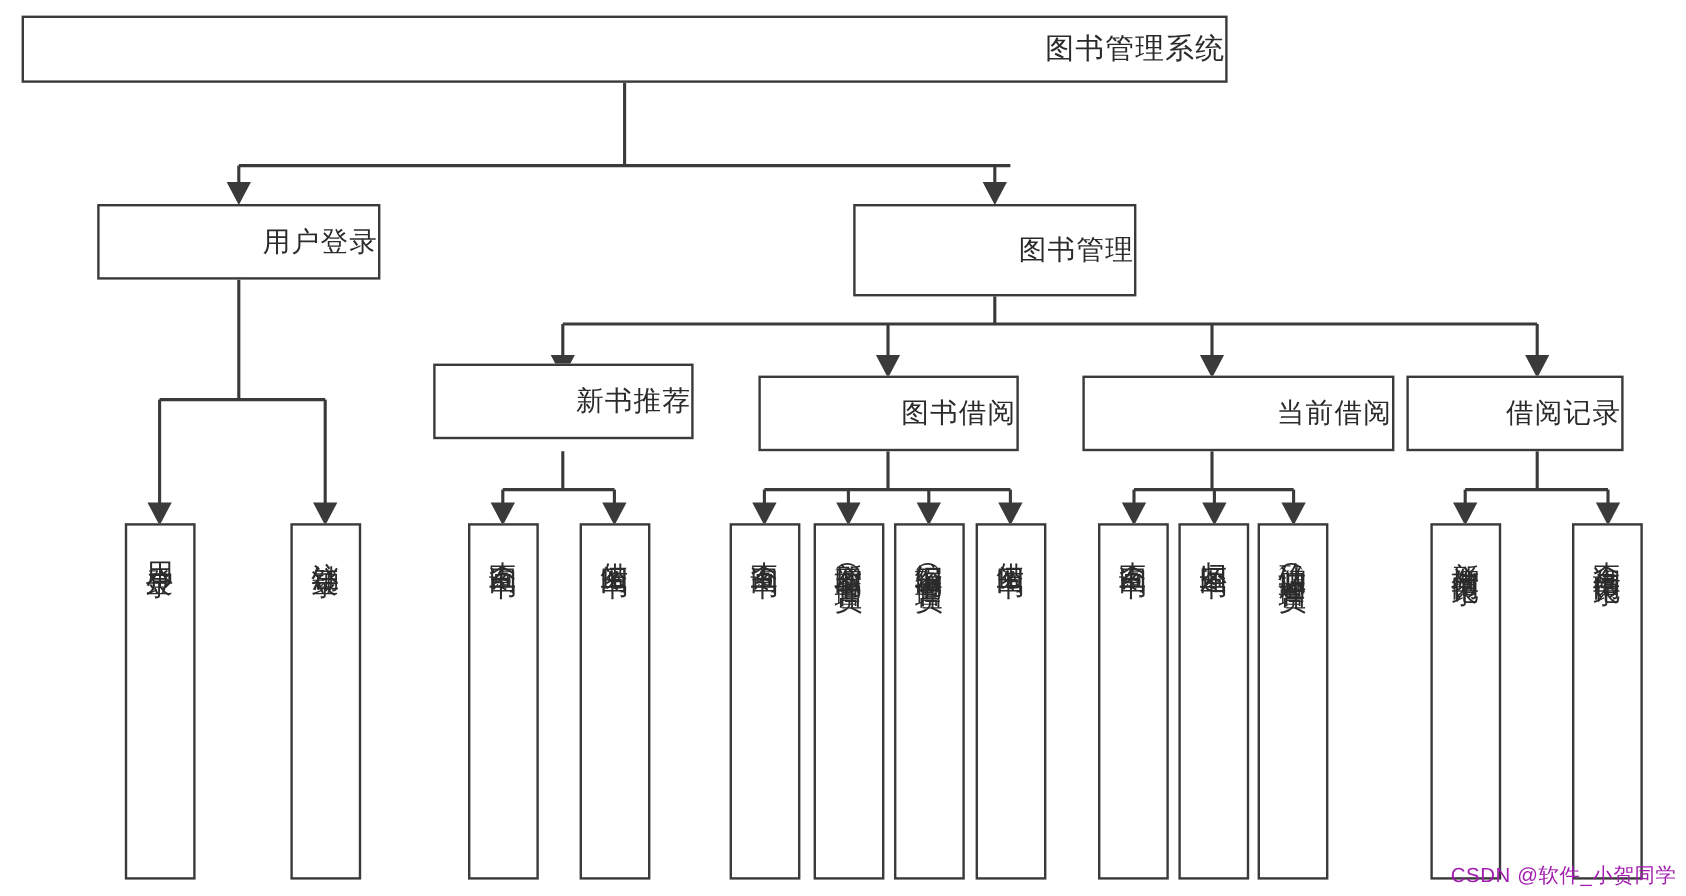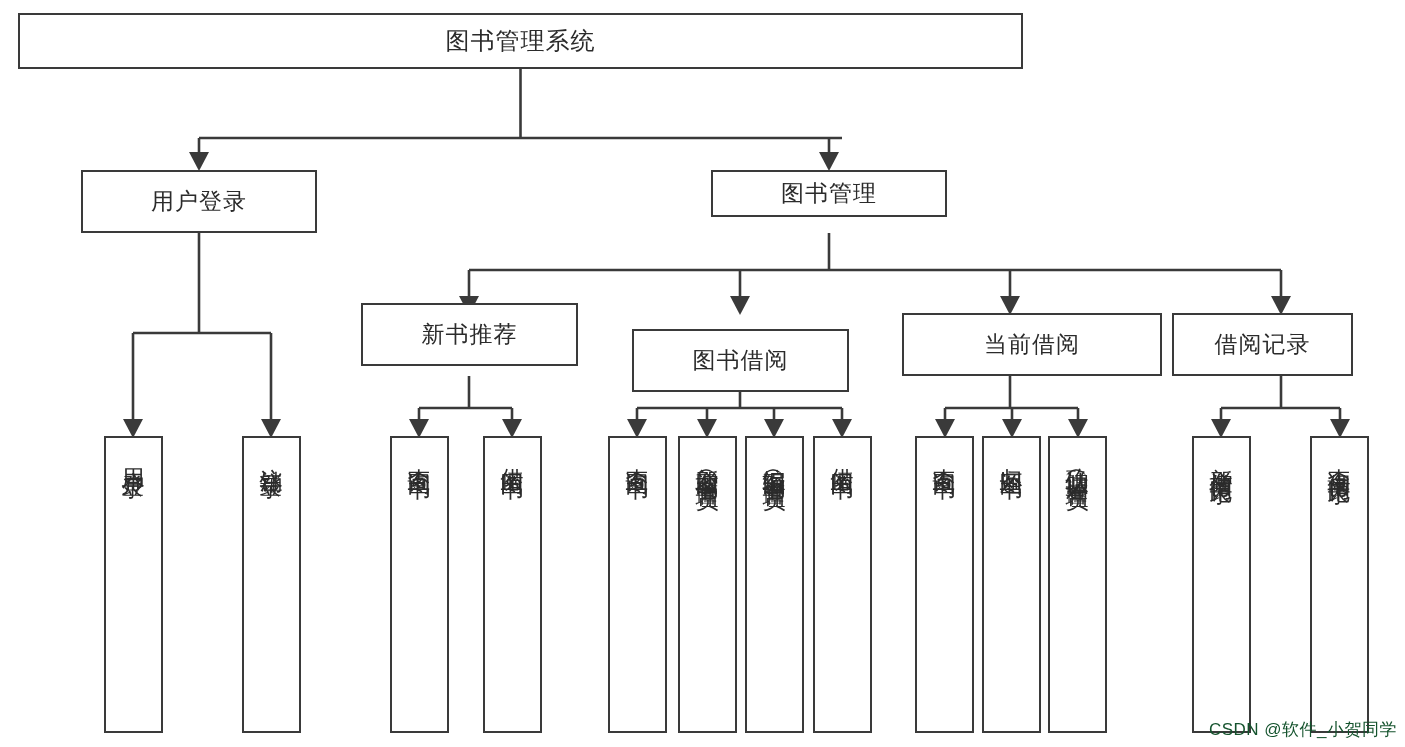--- a/index.html
+++ b/index.html
@@ -26,21 +26,21 @@
     height: 747px;
     pointer-events: none;
   }
   .node {
     position: absolute;
     box-sizing: border-box;
     background: #ffffff;
     border: 2.5px solid #3a3a3a;
     display: flex;
     align-items: center;
-    justify-content: center;
+    justify-content: flex-end;
     color: #2b2b2b;
   }
   .node.horizontal {
     font-size: 23px;
     letter-spacing: 1px;
     line-height: 1.2;
     text-align: center;
   }
   .node.root {
     font-size: 24px;
@@ -58,21 +58,21 @@
     line-height: 1.22;
     letter-spacing: 3px;
     color: #2b2b2b;
     white-space: nowrap;
   }
   #watermark {
     position: absolute;
     right: 8px;
     bottom: 6px;
     font-size: 17px;
-    color: #14532d;
+    color: #a21caf;
     letter-spacing: 0.5px;
     white-space: nowrap;
   }
 </style>
 </head>
 <body>
 
 <div id="diagram-root">
 
   <svg id="edge-layer" viewBox="0 0 1405 747">
@@ -125,28 +125,28 @@
     </g>
   </svg>
 
   <div class="node horizontal root" style="left:18px; top:13px; width:1005px; height:56px;">
     <span>图书管理系统</span>
   </div>
 
   <div class="node horizontal" style="left:81px; top:170px; width:236px; height:63px;">
     <span>用户登录</span>
   </div>
-  <div class="node horizontal" style="left:711px; top:170px; width:236px; height:47px;">
+  <div class="node horizontal" style="left:711px; top:170px; width:236px; height:77px;">
     <span>图书管理</span>
   </div>
 
   <div class="node horizontal" style="left:361px; top:303px; width:217px; height:63px;">
     <span>新书推荐</span>
   </div>
-  <div class="node horizontal" style="left:632px; top:329px; width:217px; height:63px;">
+  <div class="node horizontal" style="left:632px; top:313px; width:217px; height:63px;">
     <span>图书借阅</span>
   </div>
   <div class="node horizontal" style="left:902px; top:313px; width:260px; height:63px;">
     <span>当前借阅</span>
   </div>
   <div class="node horizontal" style="left:1172px; top:313px; width:181px; height:63px;">
     <span>借阅记录</span>
   </div>
 
   <div class="node leaf" style="left:104px; top:436px; width:59px; height:297px;">

